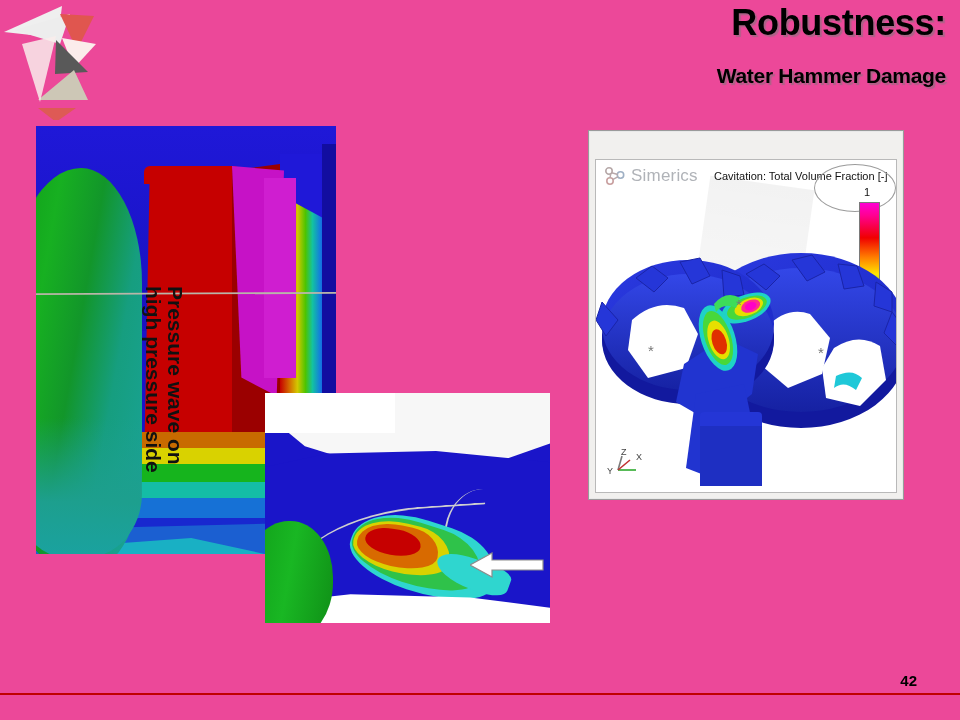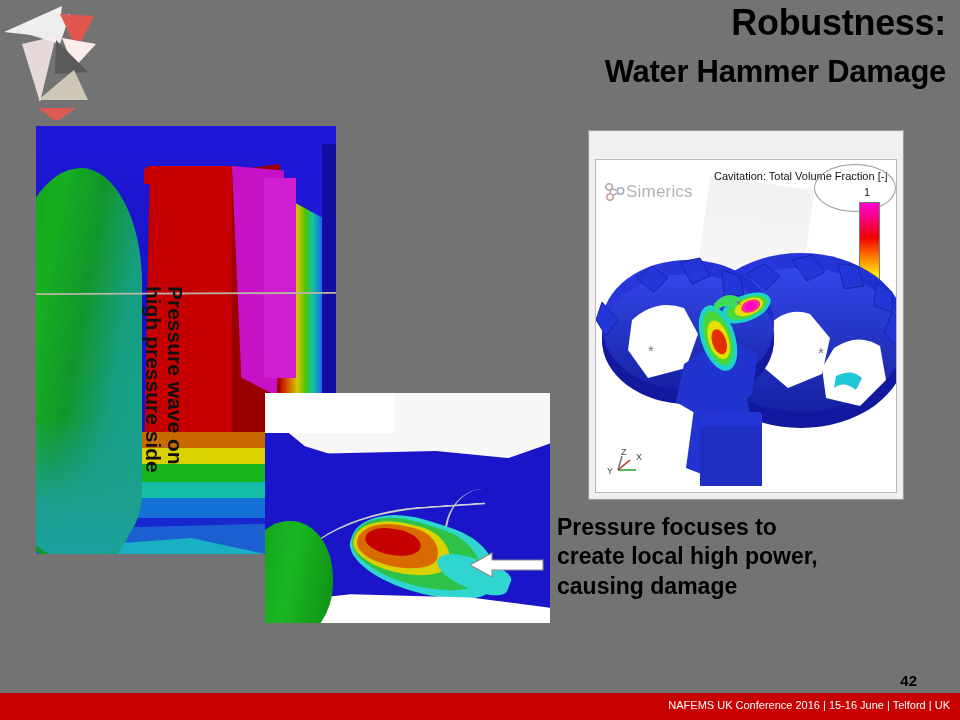--- a/index.html
+++ b/index.html
@@ -3,35 +3,35 @@
 <meta charset="utf-8">
 <style>
   html,body{margin:0;padding:0;}
   body{
     width:960px;height:720px;
     background:#ffffff;
     font-family:"Liberation Sans", sans-serif;
     overflow:hidden;
     position:relative;
   }
-  .slide{position:absolute;inset:0;width:960px;height:720px;overflow:hidden;background:#737373;}
+  .slide{position:absolute;inset:0;width:960px;height:720px;overflow:hidden;background:#ec4899;}
 
   
   .logo{position:absolute;left:0;top:0;width:120px;height:120px;}
   .logo svg{display:block;}
 
   
   .title-block{position:absolute;right:14px;top:4px;text-align:right;width:560px;}
   .title-main{
     font-size:36px;font-weight:bold;color:#000;line-height:1.08;
     text-shadow:2px 2px 1px rgba(120,120,120,.55);
     letter-spacing:-.3px;
   }
   .title-sub{
-    font-size:31px;font-weight:bold;color:#000;line-height:1.12;margin-top:12px;
+    font-size:21px;font-weight:bold;color:#000;line-height:1.12;margin-top:21px;
     text-shadow:2px 2px 1px rgba(120,120,120,.55);
     letter-spacing:-.3px;
   }
 
   
   .cfd-main{
     position:absolute;left:36px;top:126px;width:300px;height:428px;
     background:#ffffff;overflow:hidden;
   }
   .cfd-main .sky{position:absolute;inset:0;background:#1a15c9;}
@@ -137,21 +137,21 @@
     position:absolute;left:30px;top:3px;height:24px;min-width:130px;
     background:#fff;border:1px solid #a7a7a7;border-bottom-color:#fff;
     display:flex;align-items:center;padding:0 10px;
     font-size:11.5px;font-weight:bold;color:#1a1a1a;box-sizing:border-box;
   }
   .close-ico{position:absolute;right:8px;top:6px;width:15px;height:15px;}
   .win-body{
     position:absolute;left:6px;top:28px;right:6px;bottom:6px;
     background:#ffffff;border:1px solid #b9b9b9;overflow:hidden;
   }
-  .sim-logo{position:absolute;left:8px;top:6px;display:flex;align-items:center;margin-top:16px;}
+  .sim-logo{position:absolute;left:8px;top:6px;display:flex;align-items:center;gap:5px;}
   .sim-mark{width:22px;height:20px;}
   .sim-word{font-size:17px;color:#b0b3b8;font-weight:500;letter-spacing:.2px;}
   .sim-field{position:absolute;left:118px;top:10px;font-size:11px;color:#111;white-space:nowrap;}
   .sim-max{position:absolute;right:26px;top:26px;font-size:11px;color:#111;}
   .ghost-ellipse{position:absolute;left:218px;top:4px;width:80px;height:46px;
      border:1px solid #9b9b9b;border-radius:50%;background:transparent;}
   .watermark{position:absolute;left:100px;top:22px;width:105px;height:200px;
      background:linear-gradient(180deg,rgba(0,0,0,.05),rgba(0,0,0,.02));
      transform:rotate(8deg);}
   .cbar{position:absolute;right:16px;top:42px;width:19px;height:158px;
@@ -366,25 +366,17 @@
           <line x1="12" y1="26" x2="16" y2="12" stroke="#7a7a7a" stroke-width="1.6"></line>
           <line x1="12" y1="26" x2="24" y2="16" stroke="#c03030" stroke-width="1.6"></line>
           <text x="30" y="16" font-size="9" fill="#444" font-family="Liberation Sans, sans-serif">X</text>
           <text x="1" y="30" font-size="9" fill="#444" font-family="Liberation Sans, sans-serif">Y</text>
           <text x="15" y="11" font-size="9" fill="#444" font-family="Liberation Sans, sans-serif">Z</text>
         </svg>
       </div>
     </div>
   </div>
 
-  <div class="caption">
-    <div>Pressure focuses to</div>
-    <div>create local high power,</div>
-    <div>causing damage</div>
-  </div>
 
   <div class="page-num">42</div>
   <div class="footer-rule"></div>
-  <div class="footer-bar">
-    <div class="footer-txt">NAFEMS UK  Conference 2016  | 15-16 June | Telford | UK</div>
-  </div>
 
 </div>
 
 </body></html>

